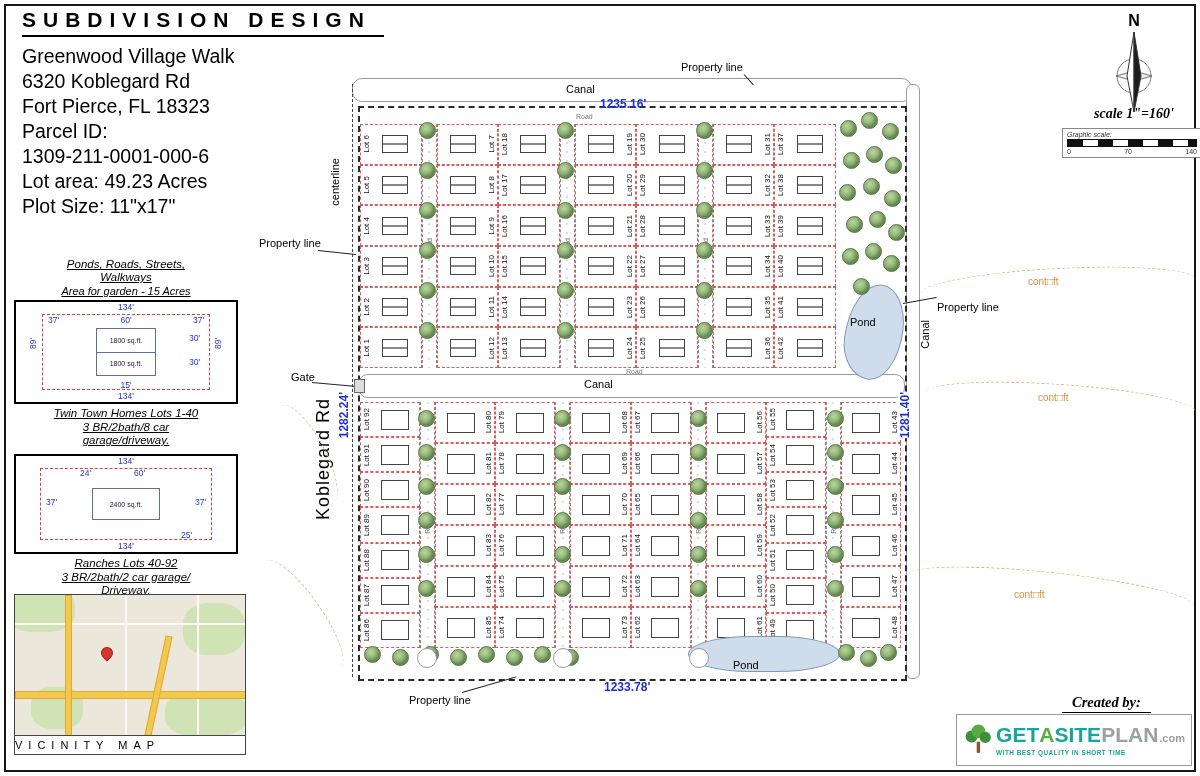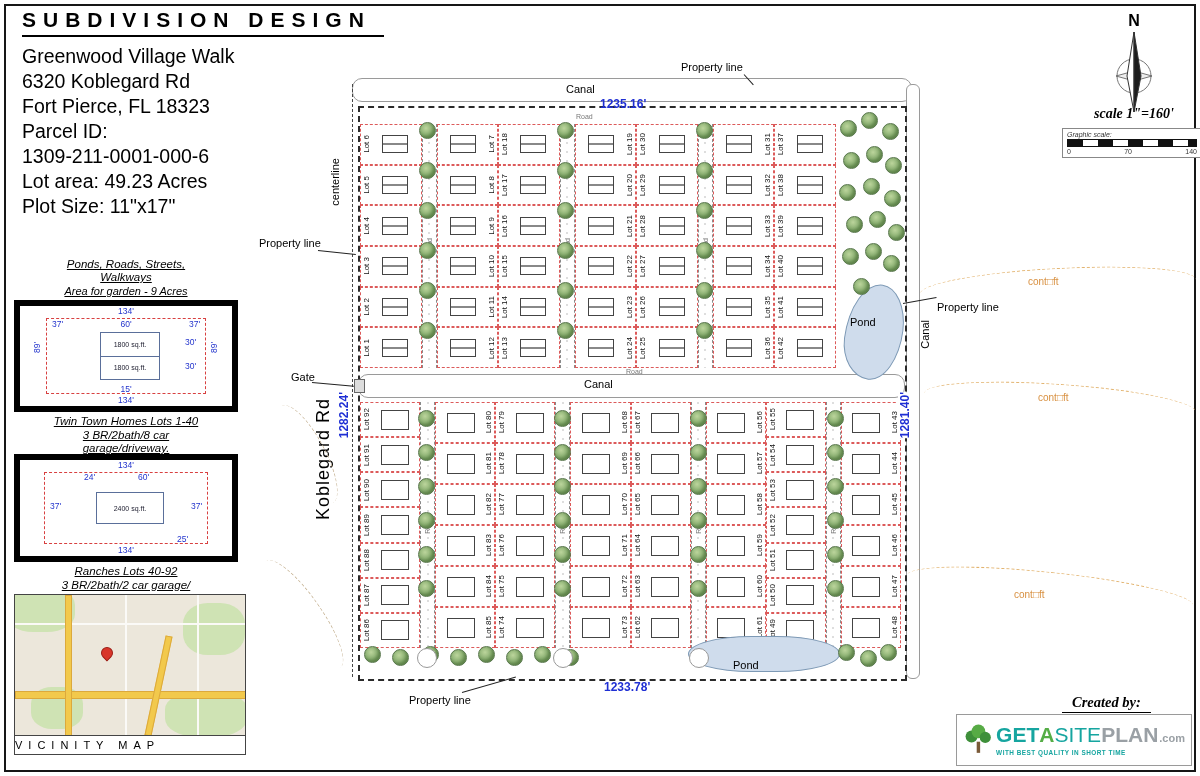--- a/index.html
+++ b/index.html
@@ -10,21 +10,21 @@
   
   .title{position:absolute;left:22px;top:8px;font-size:21px;font-weight:bold;
          letter-spacing:7px;border-bottom:2px solid #000;padding-bottom:3px;width:362px;white-space:nowrap;}
   .info{position:absolute;left:22px;top:44px;font-size:19.5px;line-height:25px;}
 
   
   .panel{position:absolute;left:14px;width:224px;text-align:center;}
   .phdr{font-size:11.5px;font-style:italic;text-decoration:underline;line-height:13px;}
   .psub{font-size:11px;font-style:italic;text-decoration:underline;line-height:14px;margin-bottom:2px;}
   .pcap{font-size:11.5px;font-style:italic;text-decoration:underline;line-height:13.5px;}
-  .diagbox{position:relative;border:6px solid #000000;background:#fff;margin:2px 0 3px 0;}
+  .diagbox{position:relative;border:2px solid #000000;background:#fff;margin:2px 0 3px 0;}
   .dashrect{position:absolute;border:1.4px dashed #d84040;}
   .dim{position:absolute;color:#2233cc;font-size:8.5px;white-space:nowrap;line-height:9px;}
   .dim.v{writing-mode:vertical-rl;transform:rotate(180deg);}
   .houserect{position:absolute;border:1px solid #5a6f9a;background:#fff;display:flex;flex-direction:column;}
   .hcell{flex:1;font-size:7px;color:#223;display:flex;align-items:center;justify-content:center;}
   .hcell + .hcell{border-top:1px solid #5a6f9a;}
 
   
   .vmap{position:absolute;left:14px;top:594px;width:230px;border:1px solid #444;background:#fff;}
   .vmap-canvas{position:relative;height:140px;background:#ece7db;overflow:hidden;}
@@ -87,21 +87,21 @@
   
   .createdby{position:absolute;left:1062px;top:694px;font-family:"Liberation Serif",serif;
              font-style:italic;font-weight:bold;font-size:14.5px;border-bottom:1.5px solid #000;
              padding:0 10px 1px 10px;}
   .creditbox{position:absolute;left:956px;top:714px;width:236px;height:52px;border:1px solid #9a9a9a;
              background:#fff;display:flex;align-items:center;padding:2px 6px;box-sizing:border-box;}
   .logocol{margin-left:4px;}
   .logorow{display:flex;align-items:baseline;line-height:22px;}
   .lg-get{font-size:21px;font-weight:bold;color:#16a5a0;}
   .lg-a{font-size:21px;font-weight:bold;color:#55ad46;}
-  .lg-site{font-size:21px;font-weight:normal;color:#16a5a0;}
+  .lg-site{font-size:21px;font-weight:bold;color:#16a5a0;}
   .lg-plan{font-size:21px;font-weight:bold;color:#9aa0a5;}
   .lg-com{font-size:11px;font-weight:bold;color:#9aa0a5;margin-left:1px;}
   .lg-tag{font-size:6.4px;letter-spacing:.5px;color:#16a5a0;font-weight:bold;}
 </style>
 </head>
 <body>
 
 <div class="sheet-border"></div>
 
 <div class="title">SUBDIVISION DESIGN</div>
@@ -111,21 +111,21 @@
   <div>Fort Pierce, FL 18323</div>
   <div>Parcel ID:</div>
   <div>1309-211-0001-000-6</div>
   <div>Lot area: 49.23 Acres</div>
   <div>Plot Size: 11"x17"</div>
 </div>
 
 <div class="panel" style="top:258px;">
   <div class="phdr">Ponds, Roads, Streets,</div>
   <div class="phdr">Walkways</div>
-  <div class="psub">Area for garden - 9 Acres</div>
+  <div class="psub">Area for garden - 15 Acres</div>
   <div class="diagbox" style="height:100px;">
     <div class="dashrect" style="left:26px;top:12px;right:26px;bottom:12px;"></div>
     <span class="dim" style="left:50%;top:1px;transform:translateX(-50%);">134'</span>
     <span class="dim" style="left:50%;top:14px;transform:translateX(-50%);">60'</span>
     <span class="dim" style="left:32px;top:14px;">37'</span>
     <span class="dim" style="right:32px;top:14px;">37'</span>
     <span class="dim v" style="left:13px;top:36px;">89'</span>
     <span class="dim v" style="right:13px;top:36px;">89'</span>
     <div class="houserect" style="left:80px;top:26px;width:58px;height:46px;">
       <div class="hcell">1800 sq.ft.</div>

